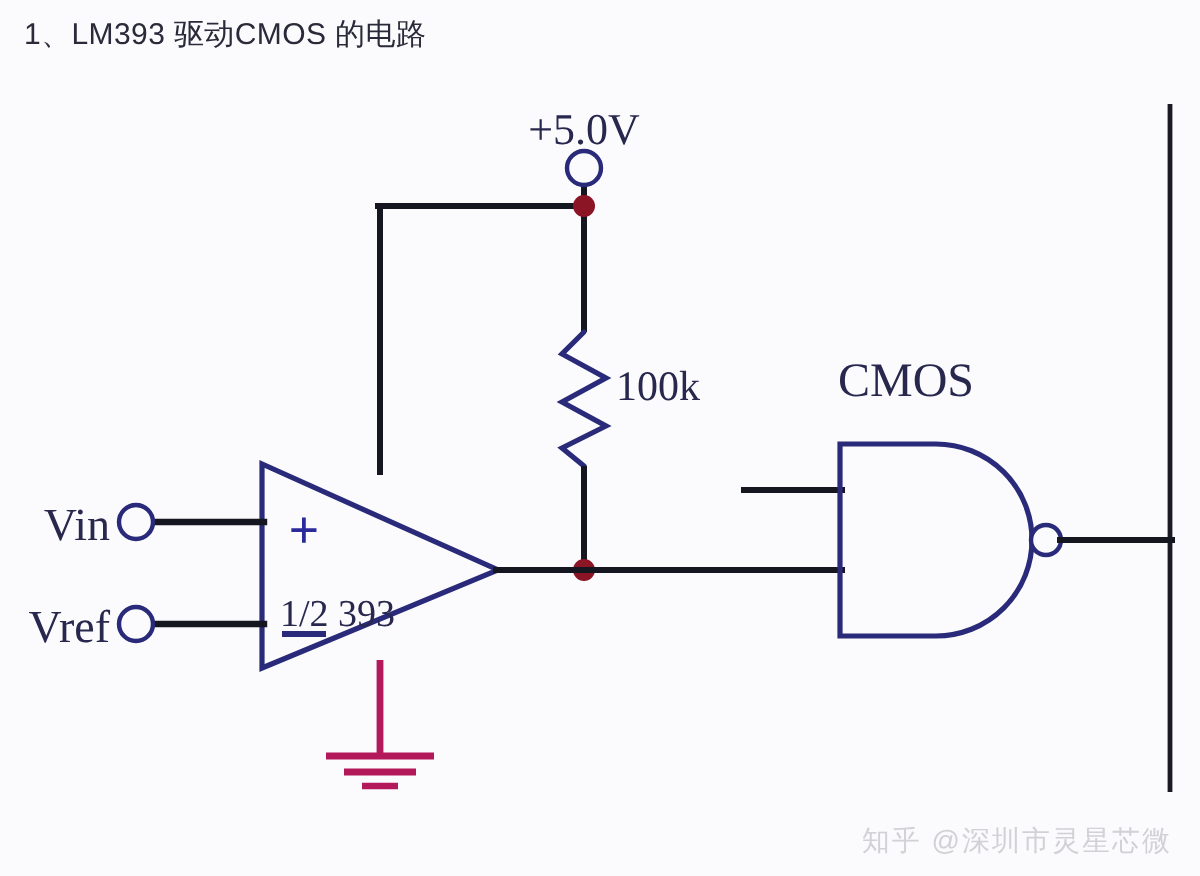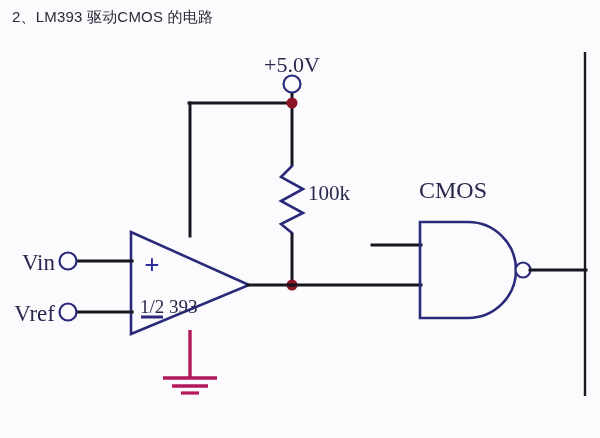--- a/index.html
+++ b/index.html
@@ -45,21 +45,21 @@
   }
   .lbl {
     font-family: "Liberation Serif", serif;
   }
 </style>
 </head>
 <body>
 
 <div id="page" style="background: rgb(251, 251, 253);">
 
-  <div id="title" style="color: rgb(42, 42, 58);">2、LM393 驱动CMOS 的电路</div>
+  <div id="title" style="color: rgb(42, 42, 58);">1、LM393 驱动CMOS 的电路</div>
 
   <svg id="circuit-svg" viewBox="0 0 600 438" xmlns="http://www.w3.org/2000/svg">
 
     <line x1="585" y1="52" x2="585" y2="396" stroke="#1a1a22" stroke-width="2.4" stroke-linecap="butt"></line>
 
     <line x1="189" y1="103" x2="293" y2="103" stroke="#161620" stroke-width="3" stroke-linecap="square"></line>
     <line x1="190" y1="103" x2="190" y2="236" stroke="#161620" stroke-width="3" stroke-linecap="square"></line>
 
     <line x1="292" y1="92" x2="292" y2="103" stroke="#161620" stroke-width="3"></line>
     <circle cx="292" cy="84" r="8.5" fill="#fbfbfd" stroke="#2a2a7a" stroke-width="2.2"></circle>
@@ -103,14 +103,15 @@
     <text class="lbl" x="140" y="313" text-anchor="start" font-family="Liberation Serif, serif" font-size="19" fill="#28284e">1/2 393</text>
 
     <text class="lbl" x="55" y="270" text-anchor="end" font-family="Liberation Serif, serif" font-size="23" fill="#28284e">Vin</text>
 
     <text class="lbl" x="55" y="321" text-anchor="end" font-family="Liberation Serif, serif" font-size="23" fill="#28284e">Vref</text>
 
     <text class="lbl" x="453" y="198" text-anchor="middle" font-family="Liberation Serif, serif" font-size="24" fill="#28284e">CMOS</text>
 
   </svg>
 
+  <div id="watermark" style="color: rgb(210, 210, 214);">知乎 @深圳市灵星芯微</div>
 
 </div>
 
 </body></html>

